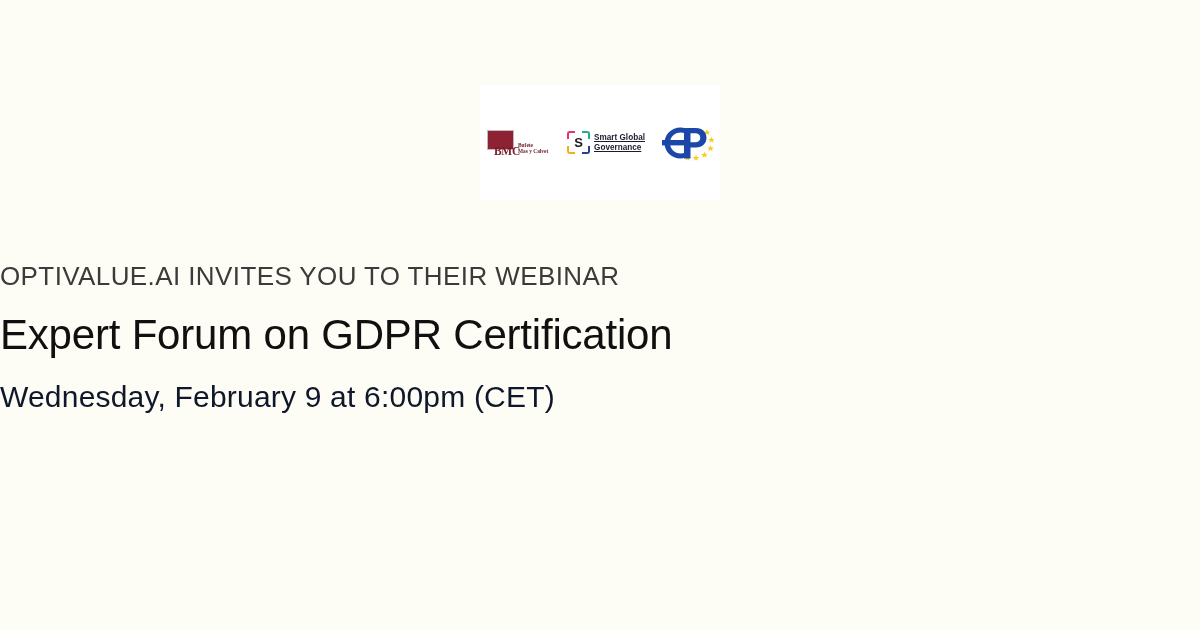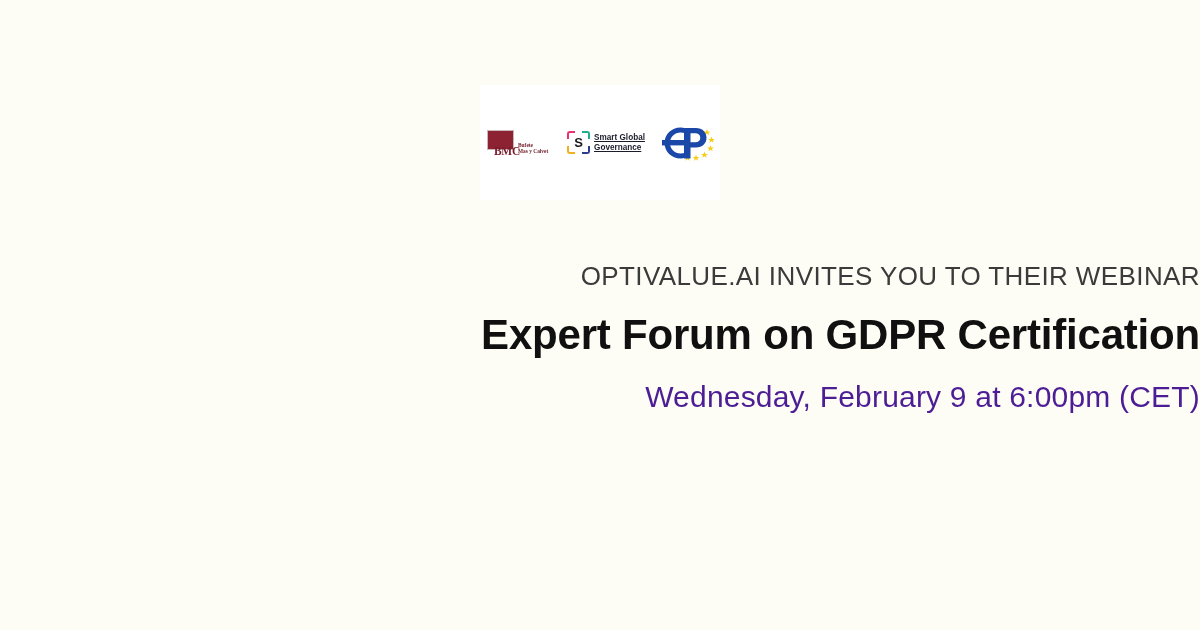--- a/index.html
+++ b/index.html
@@ -135,47 +135,46 @@
     position: relative;
     width: 52px;
     height: 38px;
     flex: 0 0 auto;
   }
   .logo-ep svg { display: block; }
 
   
   .content {
     width: 100%;
-    text-align: right;
+    text-align: left;
   }
 
   .eyebrow {
     margin-top: 60px;
     font-size: 26px;
     line-height: 32px;
     letter-spacing: 0.4px;
     color: #3B3B3B;
     font-weight: 400;
   }
 
   .title {
     margin-top: 17px;
     font-size: 42px;
     line-height: 52px;
     color: #101010;
-    font-weight: 700;
+    font-weight: 400;
     letter-spacing: -0.2px;
-    padding-left: 44px;
   }
 
   .datetime {
     margin-top: 17px;
     font-size: 30px;
     line-height: 38px;
-    color: #4c1d95;
+    color: #0f172a;
     font-weight: 400;
     letter-spacing: 0.2px;
   }
 </style>
 </head>
 <body>
 
 <div class="logo-banner">
   <div class="logo-strip">
 

